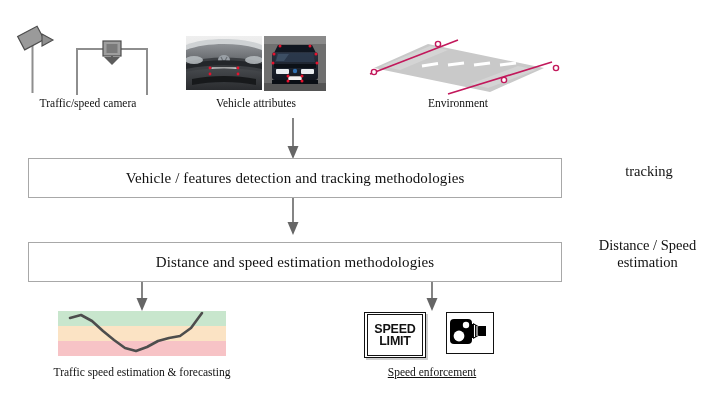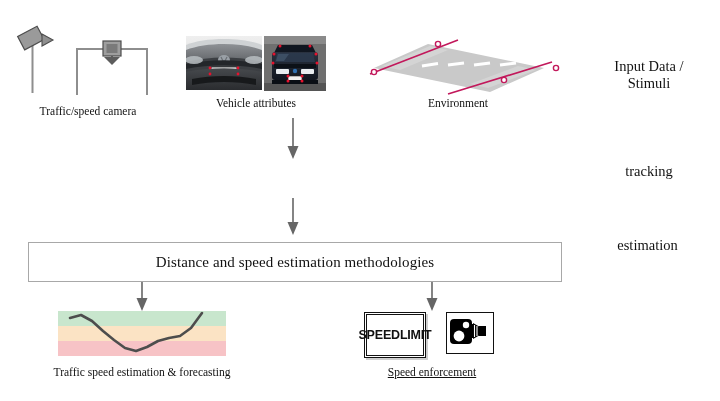--- a/index.html
+++ b/index.html
@@ -9,21 +9,21 @@
   .cap{font-family:"Liberation Serif",serif;font-size:11.5px;line-height:13px;text-align:center;color:#111;}
   .stagelbl{font-family:"Liberation Serif",serif;font-size:14.5px;line-height:17px;text-align:center;color:#111;}
   .pbox{border:1px solid #a8a8a8;background:#fff;display:flex;align-items:center;justify-content:center;}
   .pbox span{font-family:"Liberation Serif",serif;font-size:15px;color:#111;letter-spacing:.1px;}
   .roadWrap{position:absolute;}
   .photo{position:absolute;overflow:hidden;}
   .bandG{background:#c8e6cd;}
   .bandO{background:#fbe3c4;}
   .bandR{background:#f7c3c6;}
   .signOuter{position:absolute;background:#fff;border:1.6px solid #111;box-shadow:2px 2px 0 #cfcfcf;display:flex;align-items:center;justify-content:center;}
-  .signInner{border:1px solid #111;width:100%;height:100%;display:flex;flex-direction:row;align-items:center;justify-content:center;line-height:1;}
+  .signInner{border:1px solid #111;width:100%;height:100%;display:flex;flex-direction:column;align-items:center;justify-content:center;line-height:1;}
   .signInner div{font-family:"Liberation Sans",sans-serif;font-weight:700;font-size:12.5px;letter-spacing:-.2px;color:#111;}
   .camIcon{position:absolute;background:#fff;border:1.6px solid #111;}
   svg{display:block;overflow:visible;}
 </style>
 </head>
 <body>
 
 <div id="root">
 
   <div class="abs" style="left:12px;top:18px;width:60px;height:75px;">
@@ -41,21 +41,21 @@
       <rect x="4" y="8" width="72" height="2" fill="#8e8e8e"></rect>
       <rect x="4" y="8" width="2" height="47" fill="#8e8e8e"></rect>
       <rect x="74" y="8" width="2" height="47" fill="#8e8e8e"></rect>
       <rect x="31" y="1" width="18" height="15" fill="#9e9e9e" stroke="#4d4d4d" stroke-width="1.2"></rect>
       <rect x="34.5" y="4" width="11" height="9" fill="#7a7a7a"></rect>
       <polygon points="32,17 48,17 40,25" fill="#5d5d5d"></polygon>
       <rect x="39" y="16" width="2" height="3" fill="#5d5d5d"></rect>
     </svg>
   </div>
 
-  <div class="abs cap" style="left:12px;top:97px;width:152px;margin-top:8px;">
+  <div class="abs cap" style="left:12px;top:97px;width:152px;">
     <div>Traffic/speed camera</div>
   </div>
 
   <div class="photo" style="left:186px;top:36px;width:76px;height:54px;">
     <svg width="76" height="54" viewBox="0 0 76 54">
       <defs>
         <linearGradient id="gSky" x1="0" y1="0" x2="0" y2="1">
           <stop offset="0" stop-color="#efefef"></stop>
             <stop offset="1" stop-color="#d6d6d6"></stop>
         </linearGradient>
@@ -146,30 +146,27 @@
         <circle cx="152" cy="52" r="2.6"></circle>
         <circle cx="204" cy="40" r="2.6"></circle>
       </g>
     </svg>
   </div>
 
   <div class="abs cap" style="left:378px;top:97px;width:160px;">
     <div>Environment</div>
   </div>
 
-  <div class="abs stagelbl" style="left:580px;top:58px;width:138px;">
-    <div>Input Data /</div>
-    <div>Stimuli</div>
-  </div>
 
   <div class="abs stagelbl" style="left:580px;top:163px;width:138px;">
     <div>tracking</div>
   </div>
 
   <div class="abs stagelbl" style="left:575px;top:237px;width:145px;">
+    <div>Distance / Speed</div>
     <div>estimation</div>
   </div>
 
 
   <div class="abs" style="left:283px;top:118px;width:20px;height:42px;">
     <svg width="20" height="42" viewBox="0 0 20 42">
       <line x1="10" y1="0" x2="10" y2="30" stroke="#666" stroke-width="1.6"></line>
       <polygon points="4.5,28 15.5,28 10,41" fill="#666"></polygon>
     </svg>
   </div>
@@ -188,20 +185,23 @@
     </svg>
   </div>
 
   <div class="abs" style="left:422px;top:276px;width:20px;height:36px;">
     <svg width="20" height="36" viewBox="0 0 20 36">
       <line x1="10" y1="0" x2="10" y2="24" stroke="#666" stroke-width="1.6"></line>
       <polygon points="4.5,22 15.5,22 10,35" fill="#666"></polygon>
     </svg>
   </div>
 
+  <div class="abs pbox" style="left:28px;top:158px;width:532px;height:38px;">
+    <span>Vehicle / features detection and tracking methodologies</span>
+  </div>
 
   <div class="abs pbox" style="left:28px;top:242px;width:532px;height:38px;">
     <span>Distance and speed estimation methodologies</span>
   </div>
 
   <div class="abs" style="left:58px;top:311px;width:168px;height:45px;">
     <div class="abs bandG" style="left:0;top:0;width:168px;height:15px;"></div>
     <div class="abs bandO" style="left:0;top:15px;width:168px;height:15px;"></div>
     <div class="abs bandR" style="left:0;top:30px;width:168px;height:15px;"></div>
     <svg class="abs" style="left:0;top:-4px;" width="168" height="53" viewBox="0 0 168 53">

